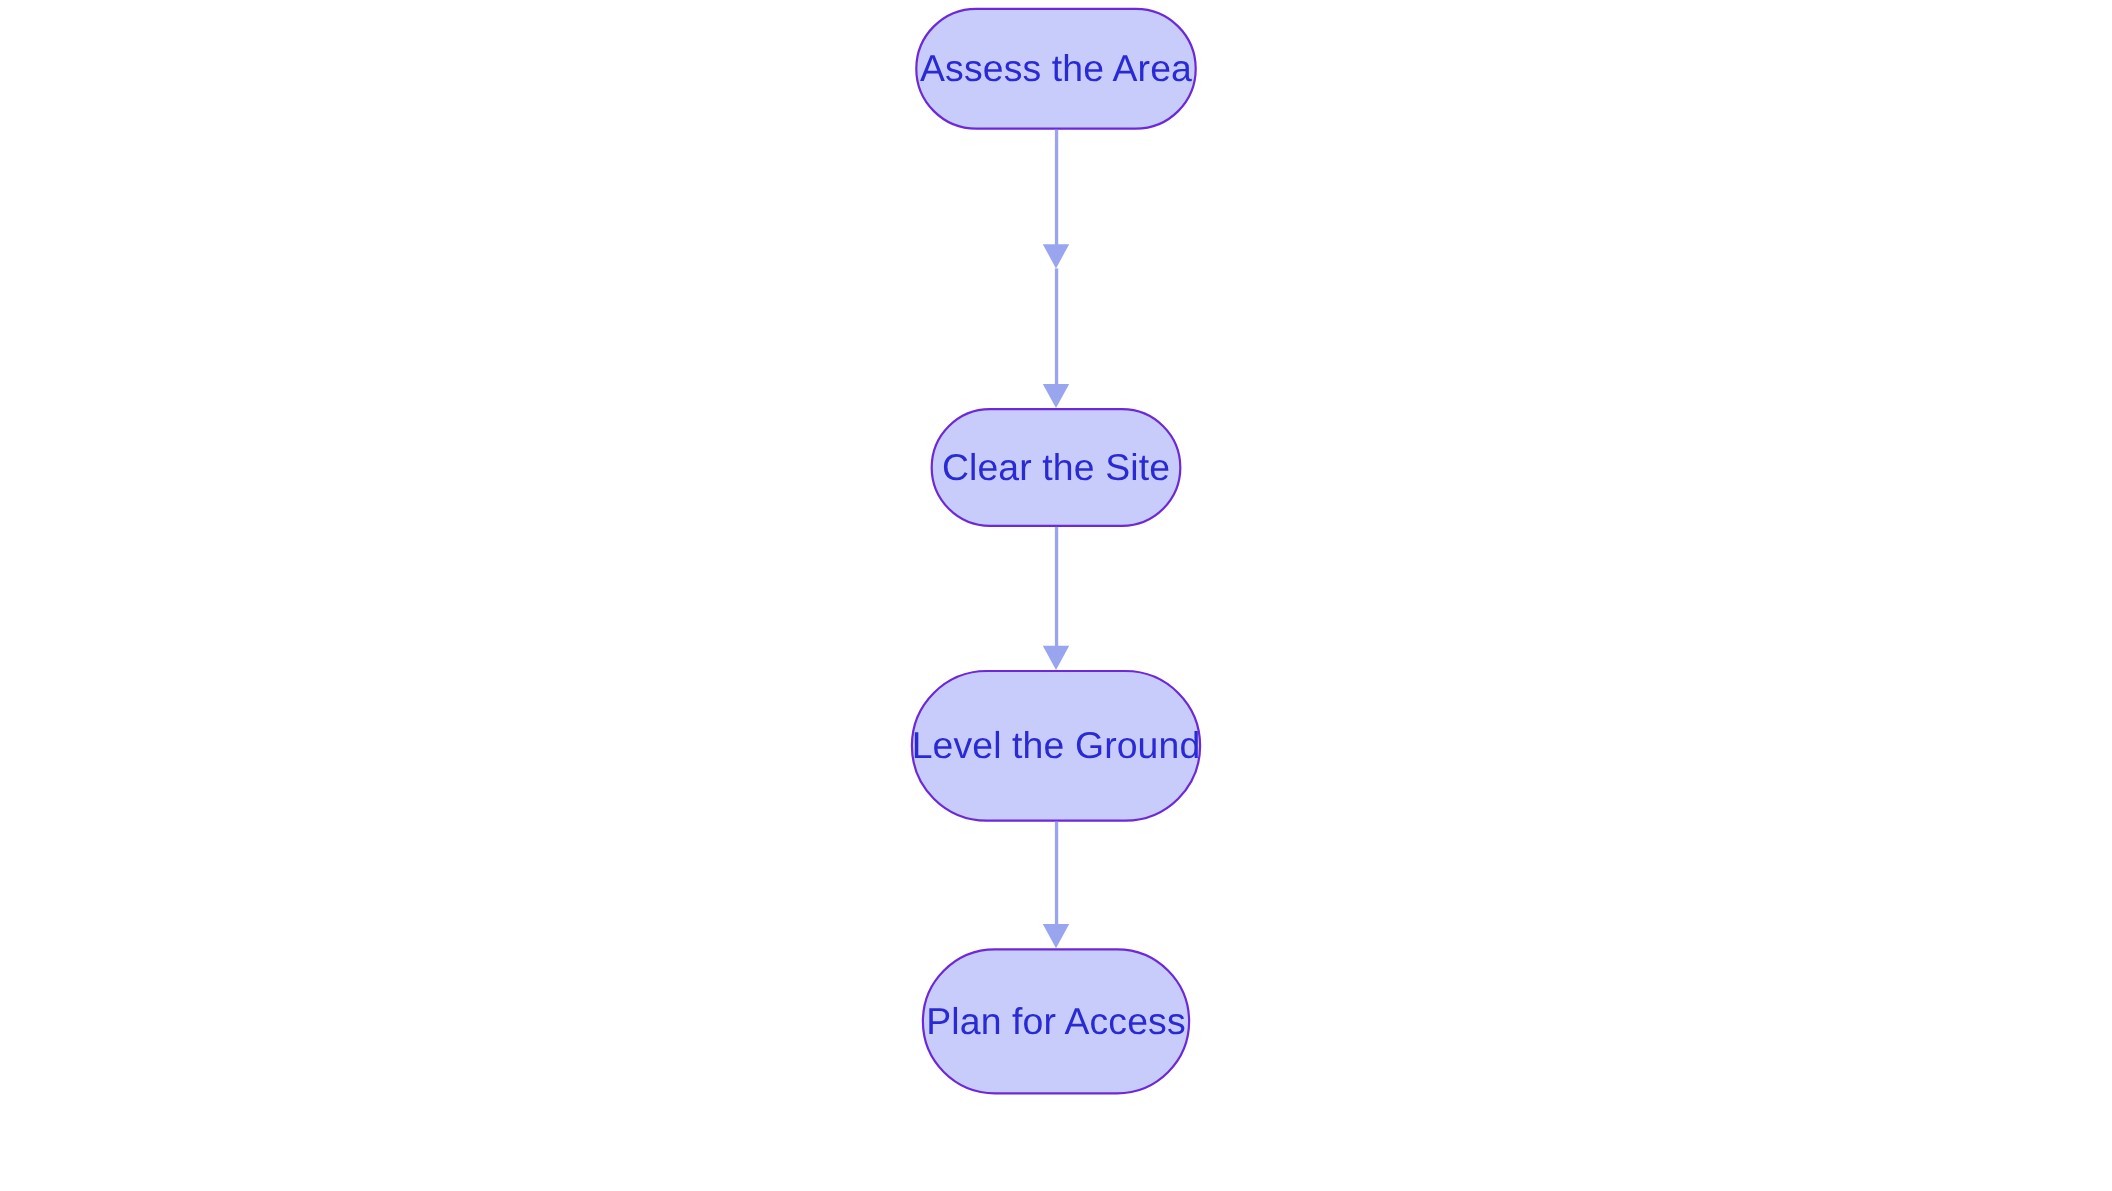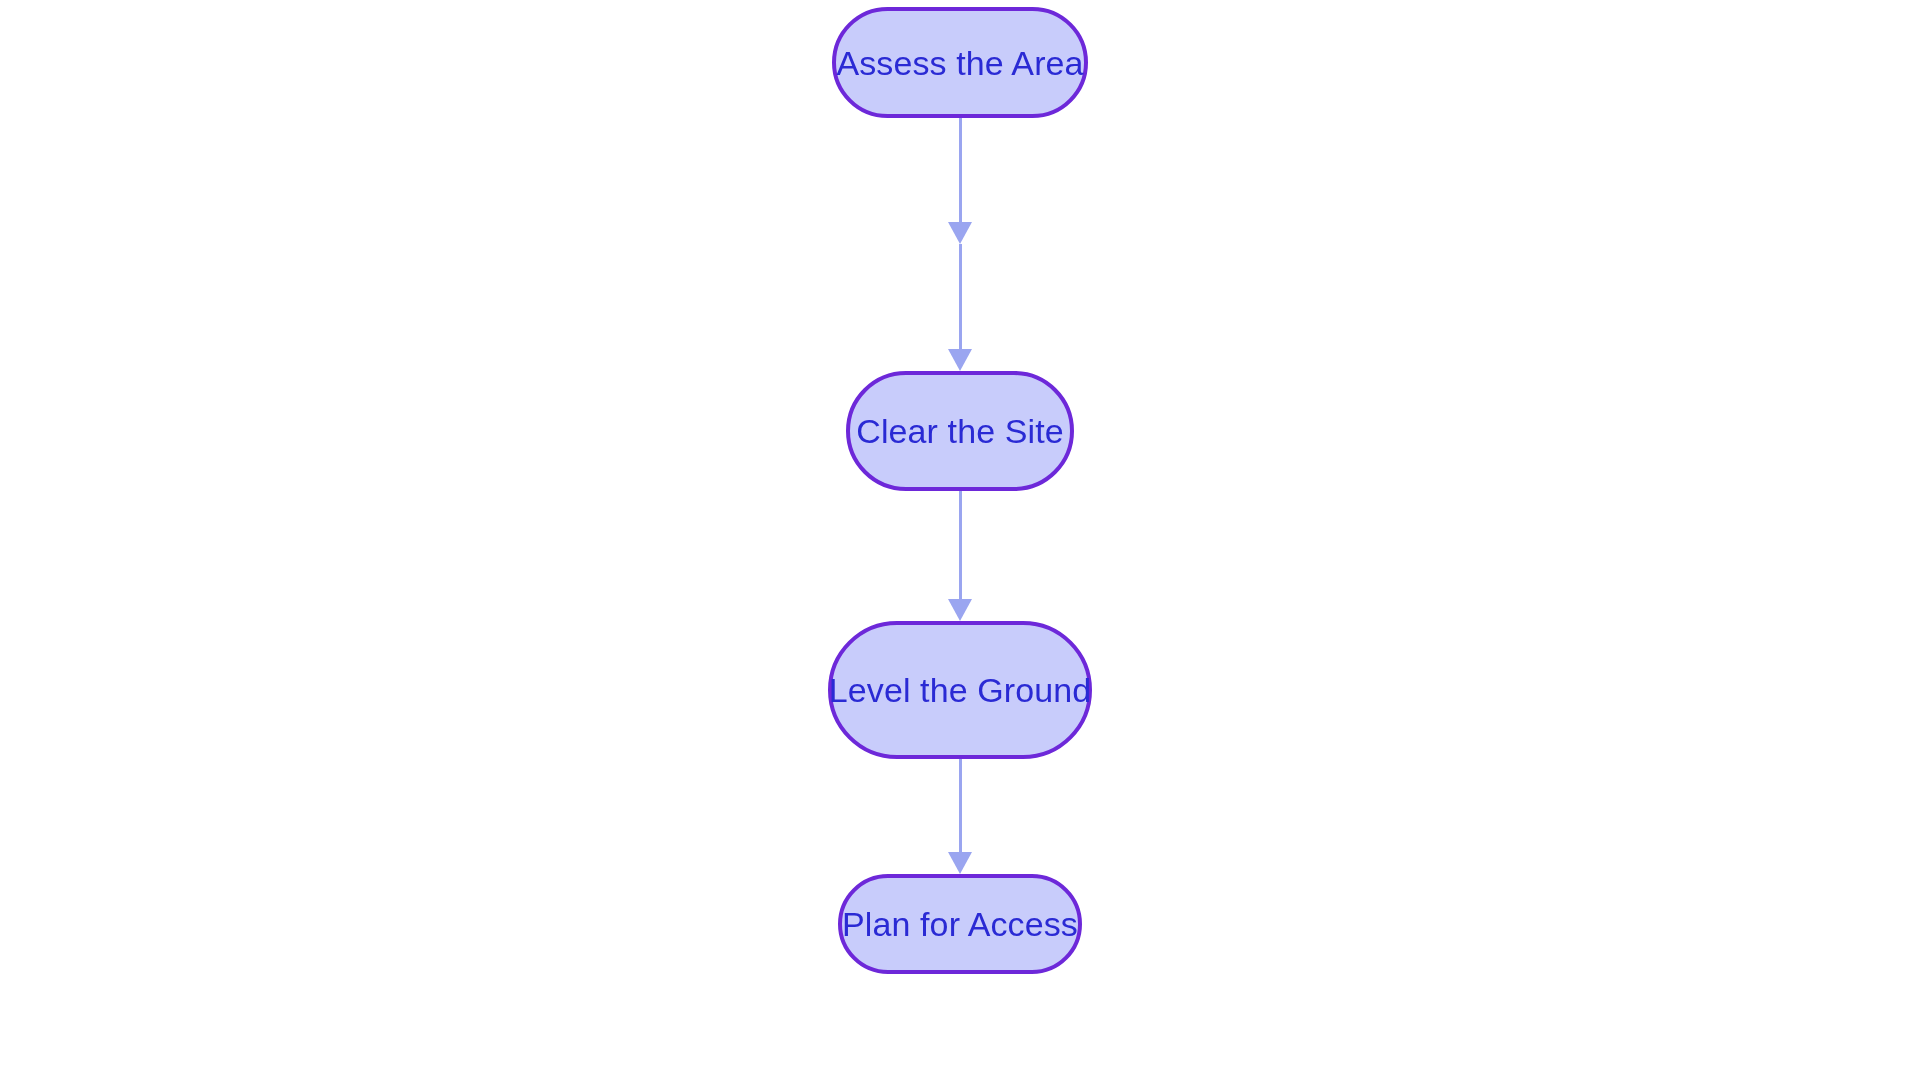--- a/index.html
+++ b/index.html
@@ -25,21 +25,21 @@
     justify-content: flex-start;
     background: #ffffff;
   }
 
   .node {
     box-sizing: border-box;
     display: flex;
     align-items: center;
     justify-content: center;
     background: #c8ccfb;
-    border: 4px solid #6d28d9;
+    border: 2px solid #6d28d9;
     border-radius: 9999px;
     color: #2a2ad4;
     font-size: 34px;
     font-weight: 400;
     letter-spacing: 0.1px;
     line-height: 1;
     white-space: nowrap;
     padding: 0 46px;
     text-align: center;
   }
@@ -47,23 +47,23 @@
   .node-label {
     color: #2a2ad4;
     font-size: 34px;
     line-height: 1;
     white-space: nowrap;
   }
 
   
   .node-0 { width: 256px; height: 111px; margin-top: 7px; }
   .node-1 { width: 252px; height: 111px; }
-  .node-2 { width: 228px; height: 120px; text-align: center; }
+  .node-2 { width: 228px; height: 108px; text-align: center; }
   .node-3 { width: 264px; height: 138px; }
-  .node-4 { width: 244px; height: 100px; align-items: center; }
+  .node-4 { width: 244px; height: 133px; align-items: center; }
 
   
   .connector {
     position: relative;
     width: 30px;
     display: flex;
     flex-direction: column;
     align-items: center;
     justify-content: flex-start;
   }

